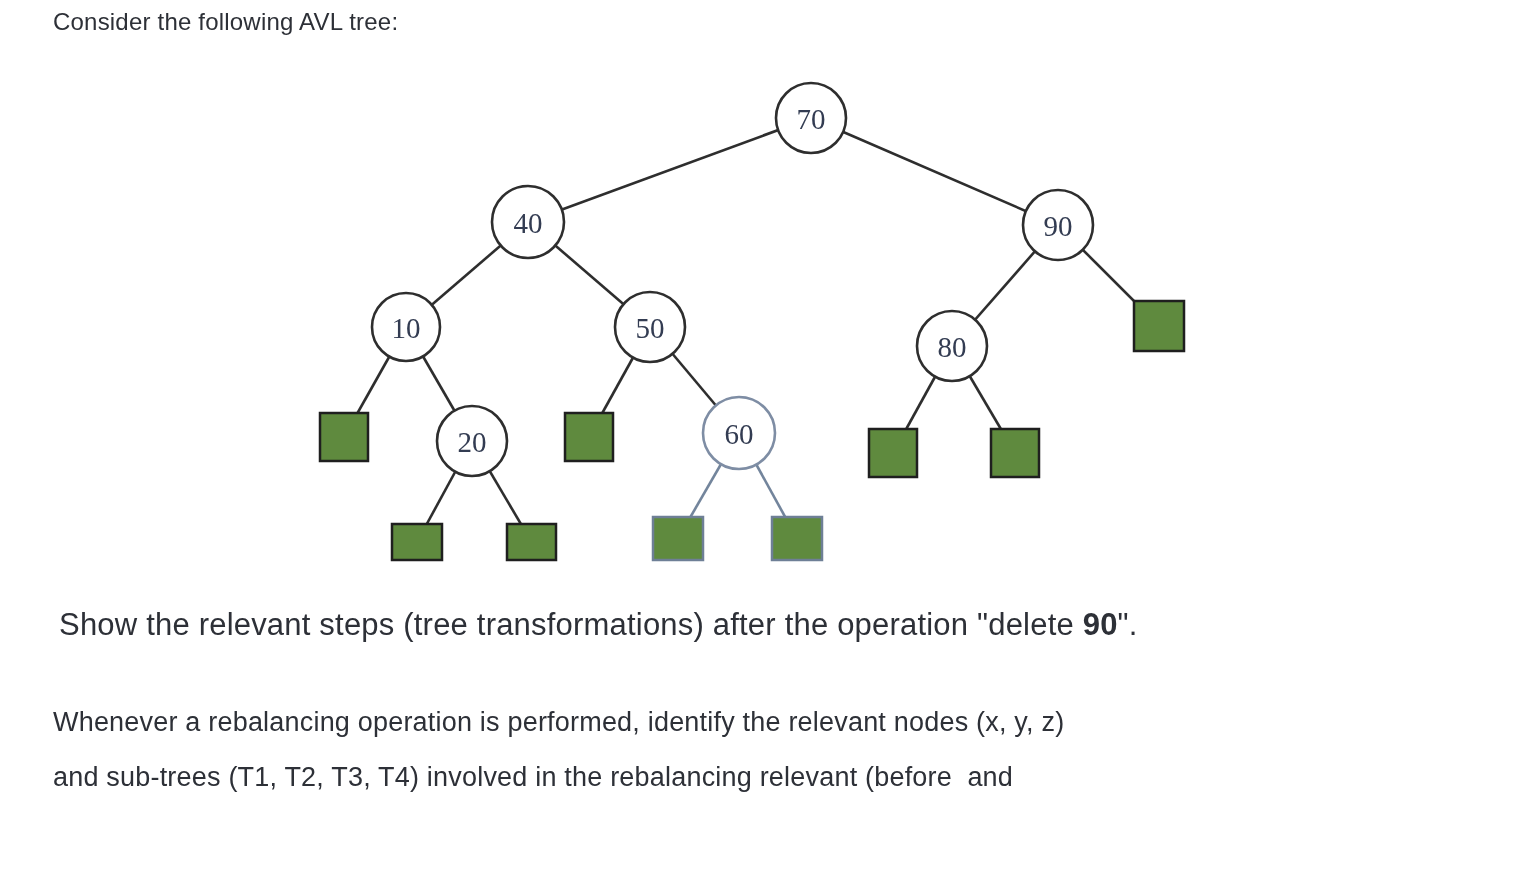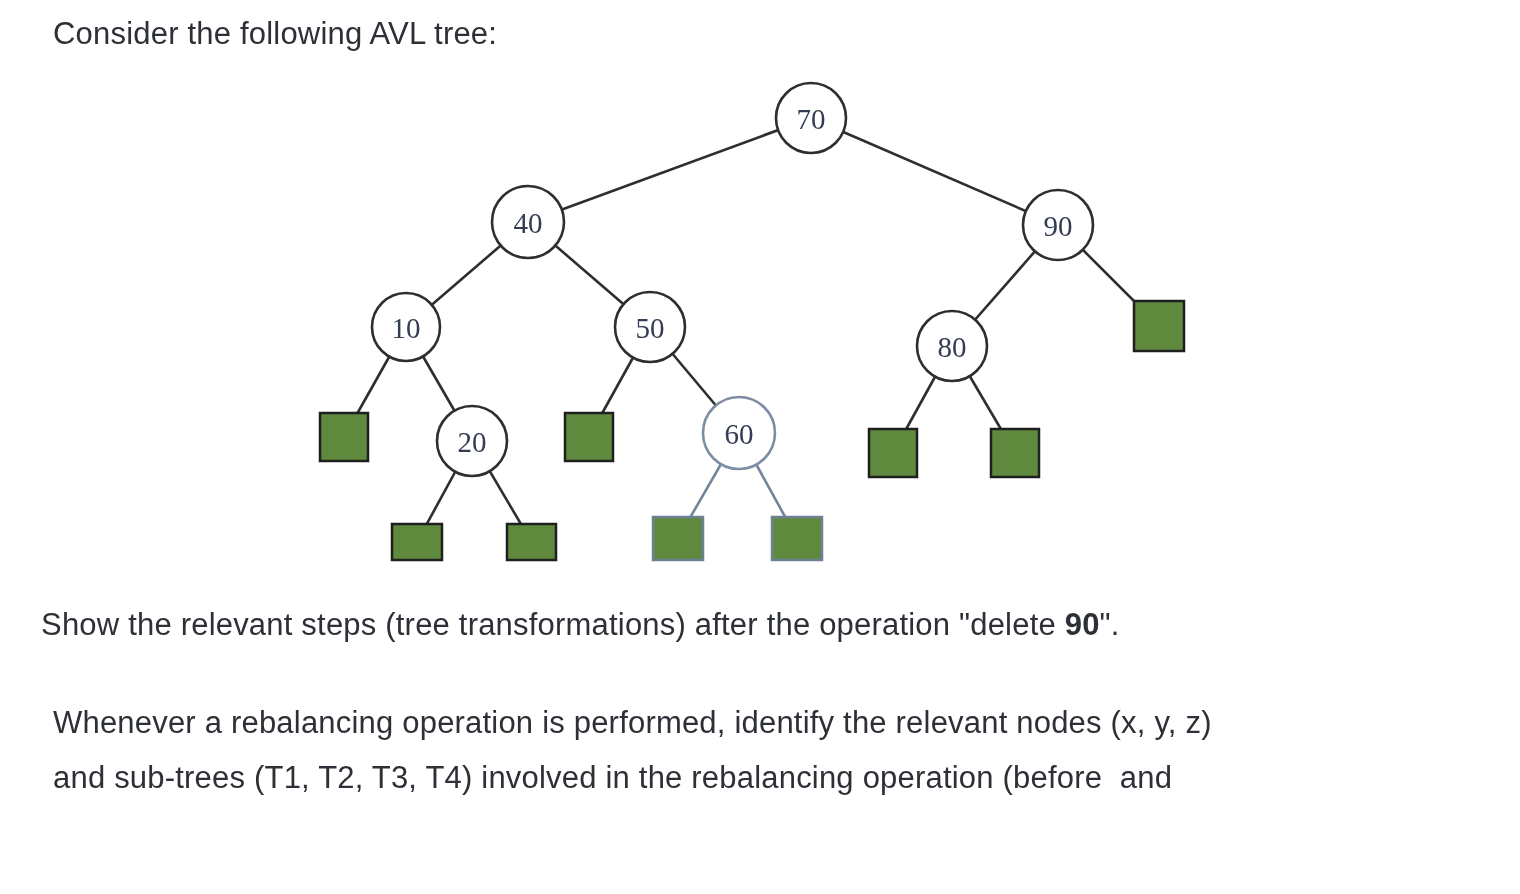--- a/index.html
+++ b/index.html
@@ -12,48 +12,47 @@
     height: 894px;
     position: relative;
     overflow: hidden;
     font-family: "Liberation Sans", sans-serif;
     color: #2d3037;
   }
   .heading {
     position: absolute;
     left: 53px;
     top: 2px;
-    font-size: 31px;
+    font-size: 24px;
     line-height: 40px;
     letter-spacing: 0.2px;
     white-space: pre-wrap;
-    margin-top: 12px;
   }
   #tree-svg {
     position: absolute;
     left: 0;
     top: 0;
     width: 1520px;
     height: 894px;
   }
   .question-line {
     position: absolute;
-    left: 41px;
+    left: 59px;
     top: 604px;
     font-size: 31px;
     line-height: 42px;
     letter-spacing: 0.2px;
     white-space: pre-wrap;
   }
   .question-line b { font-weight: 700; }
   .paragraph {
     position: absolute;
     left: 53px;
     top: 695px;
-    font-size: 31px;
+    font-size: 27px;
     letter-spacing: 0.2px;
   }
   .paragraph .pline {
     line-height: 55px;
     white-space: pre-wrap;
   }
   .node-label {
     font-family: "Liberation Serif", serif;
     font-size: 29px;
   }
@@ -120,14 +119,14 @@
     <g>
       <circle cx="952" cy="346" r="35" fill="#ffffff" stroke="#2e2e2e" stroke-width="2.6"></circle>
       <text x="952" y="346" text-anchor="middle" dominant-baseline="central" dy="1" fill="#333c52" class="node-label">80</text>
     </g>
   </svg>
 
 <div class="question-line"><span>Show the relevant steps (tree transformations) after the operation "delete </span><b>90</b><span>".</span></div>
 
 <div class="paragraph">
   <div class="pline">Whenever a rebalancing operation is performed, identify the relevant nodes (x, y, z)</div>
-  <div class="pline">and sub-trees (T1, T2, T3, T4) involved in the rebalancing operation (before  and</div>
+  <div class="pline">and sub-trees (T1, T2, T3, T4) involved in the rebalancing relevant (before  and</div>
 </div>
 
 </body></html>

